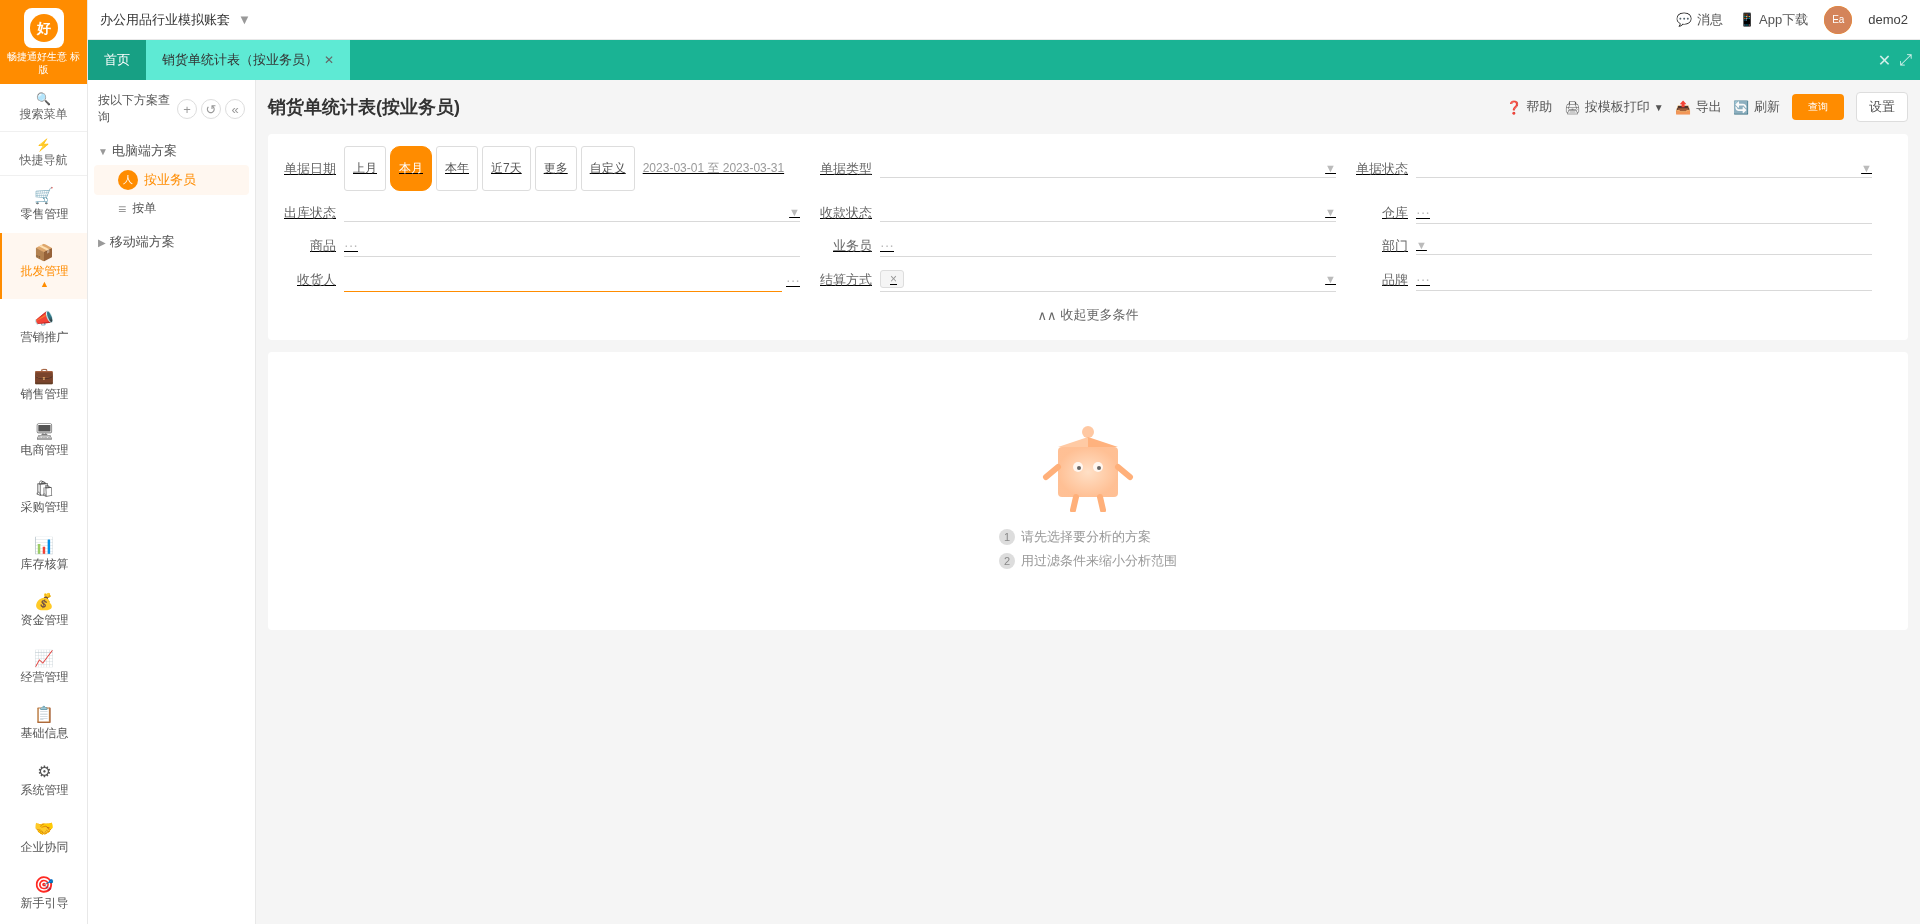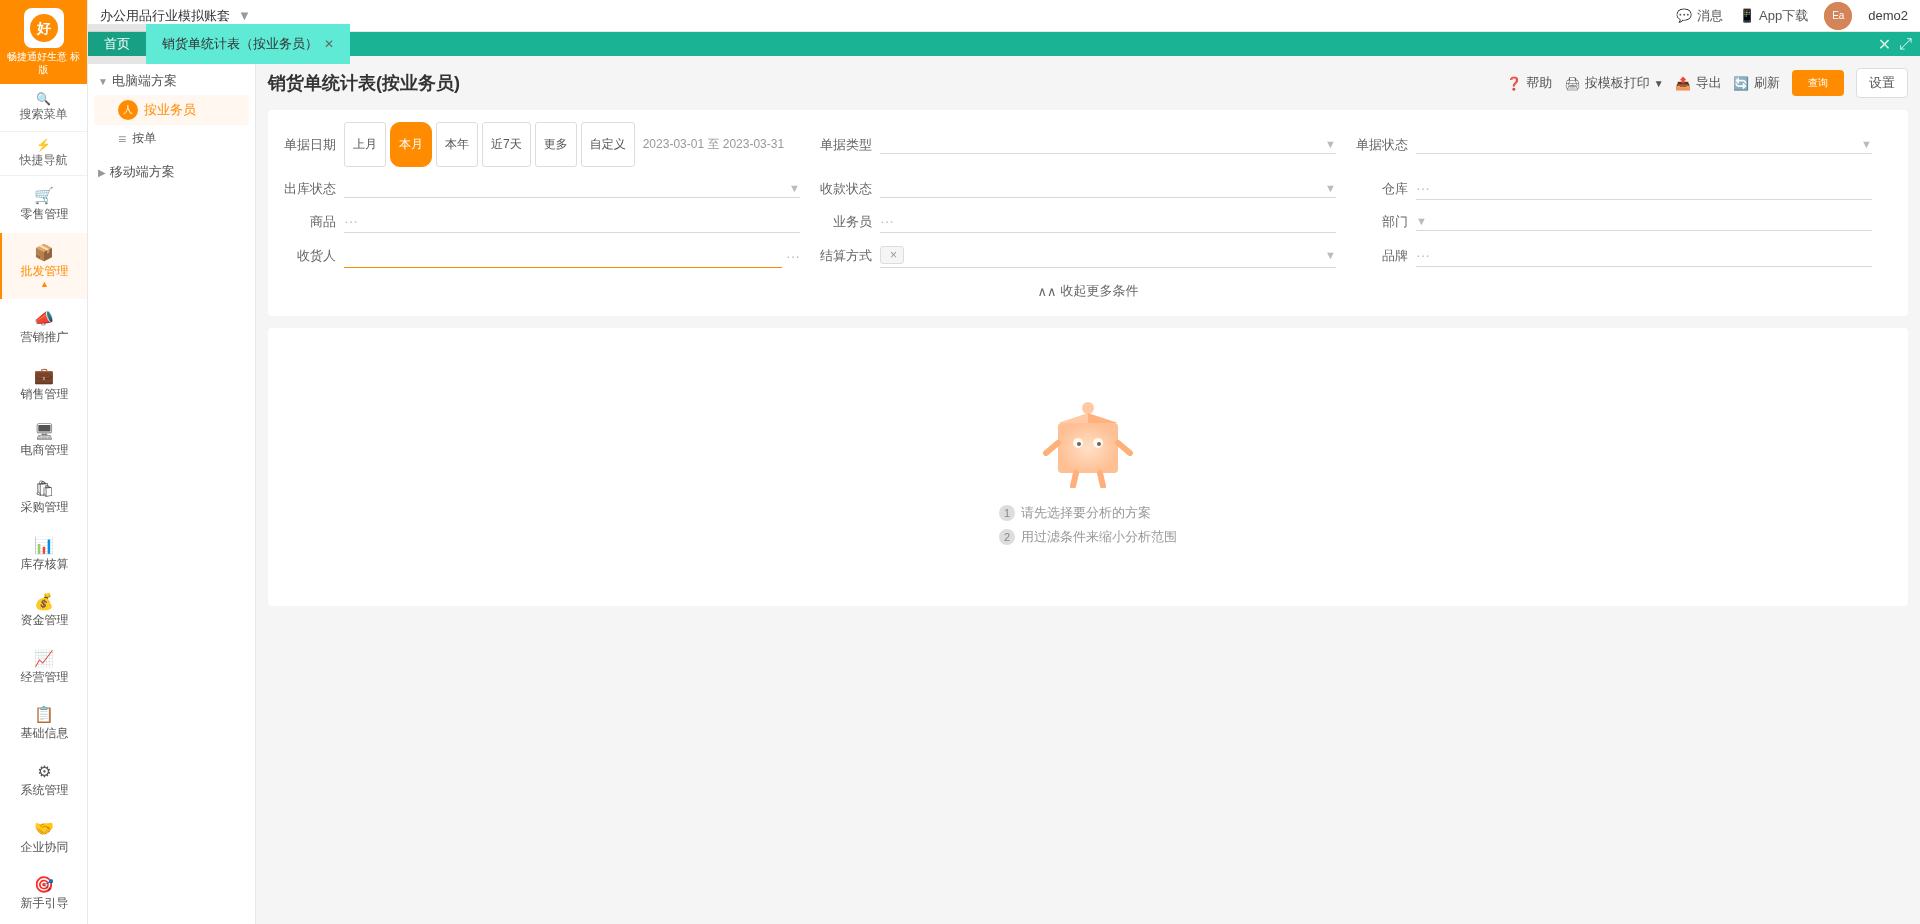--- a/index.html
+++ b/index.html
@@ -17,30 +17,30 @@
     .sidebar-nav::-webkit-scrollbar { width: 0; }
     .nav-item { width: 100%; padding: 10px 4px; display: flex; flex-direction: column; align-items: center; cursor: pointer; color: #555; font-size: 12px; border-left: 2px solid transparent; }
     .nav-item.active { color: #ff8c00; border-left-color: #ff8c00; background: #fff7f0; }
     .nav-item .nav-icon { font-size: 16px; margin-bottom: 2px; }
     .nav-item .nav-label { text-align: center; line-height: 1.3; }
 
     
     .main-area { flex: 1; display: flex; flex-direction: column; overflow: hidden; }
 
     
-    .topbar { height: 32px; background: #fff; display: flex; align-items: center; padding: 0 12px; border-bottom: 1px solid #e8e8e8; justify-content: space-between; }
+    .topbar { height: 40px; background: #fff; display: flex; align-items: center; padding: 0 12px; border-bottom: 1px solid #e8e8e8; justify-content: space-between; }
     .topbar-left { display: flex; align-items: center; gap: 8px; color: #666; font-size: 13px; }
     .topbar-title { color: #333; }
     .topbar-dropdown { cursor: pointer; color: #999; }
     .topbar-right { display: flex; align-items: center; gap: 16px; }
     .topbar-action { display: flex; align-items: center; gap: 4px; cursor: pointer; color: #555; font-size: 13px; }
     .user-avatar { width: 28px; height: 28px; border-radius: 50%; background: #ff8c00; display: flex; align-items: center; justify-content: flex-end; color: #fff; font-size: 11px; overflow: hidden; cursor: pointer; }
 
     
-    .tabbar { height: 24px; background: #1ab394; display: flex; align-items: center; padding: 0; }
+    .tabbar { height: 40px; background: #1ab394; display: flex; align-items: center; padding: 0; }
     .tab-item { height: 40px; display: flex; align-items: center; padding: 0 16px; color: #fff; font-size: 13px; cursor: pointer; position: relative; gap: 6px; }
     .tab-item.home { background: rgba(0,0,0,0.1); }
     .tab-item.active { background: #5eead4; color: #333; border-radius: 0; }
     .tab-close { font-size: 12px; color: #666; cursor: pointer; }
     .tabbar-actions { margin-left: auto; display: flex; align-items: center; padding-right: 8px; gap: 8px; }
     .tabbar-action-btn { color: #fff; cursor: pointer; font-size: 16px; opacity: 0.8; }
 
     
     .content { flex: 1; display: flex; overflow: hidden; background: #f5f5f5; }
 
@@ -71,21 +71,21 @@
     .page-title { font-size: 18px; font-weight: 600; color: #333; }
     .page-header-actions { display: flex; align-items: center; gap: 12px; }
     .header-action-btn { display: flex; align-items: center; gap: 4px; cursor: pointer; color: #555; font-size: 13px; }
     .header-action-btn.primary { background: #ff8c00; color: #fff; border: none; padding: 6px 16px; border-radius: 4px; cursor: pointer; font-size: 10px; }
     .header-action-btn.secondary { background: #fff; color: #555; border: 1px solid #ddd; padding: 5px 12px; border-radius: 4px; cursor: pointer; font-size: 13px; }
 
     
     .filter-form { background: #fff; border-radius: 4px; padding: 12px 16px; margin-bottom: 12px; }
     .filter-row { display: flex; align-items: center; gap: 0; margin-bottom: 10px; }
     .filter-row:last-child { margin-bottom: 0; }
-    .filter-item { display: flex; align-items: center; flex: 1; min-width: 0; padding-right: 20px; }
+    .filter-item { display: flex; align-items: center; flex: 1; min-width: 0; padding-right: 20px; text-decoration: underline; }
     .filter-label { color: #666; font-size: 13px; white-space: nowrap; margin-right: 8px; min-width: 52px; text-align: right; flex-shrink: 0; }
     .date-control { display: flex; align-items: center; gap: 4px; flex: 1; }
     .date-btn { padding: 13px 8px; border-radius: 3px; border: 1px solid #ddd; background: #fff; cursor: pointer; font-size: 12px; color: #555; }
     .date-btn.active { background: #ff8c00; color: #fff; border-color: #ff8c00; border-radius: 10px; }
     .date-range { font-size: 12px; color: #999; margin-left: 4px; }
     .select-control-wrapper { flex: 1; display: flex; align-items: center; justify-content: space-between; border-bottom: 1px solid #d9d9d9; padding: 3px 0; cursor: pointer; }
     .select-placeholder { color: #bbb; font-size: 13px; }
     .select-arrow { color: #bbb; font-size: 11px; }
     .select-dots { color: #bbb; font-size: 14px; cursor: pointer; }
     .input-control { flex: 1; border: none; border-bottom: 1px solid #d9d9d9; padding: 4px 0; font-size: 13px; color: #333; background: transparent; outline: none; }
@@ -222,20 +222,28 @@
     </div>
     <div class="tabbar-actions">
       <span class="tabbar-action-btn">✕</span>
       <span class="tabbar-action-btn">⤢</span>
     </div>
   </div>
 
   <div class="content">
 
     <div class="left-panel">
+      <div class="left-panel-header">
+        <span style="font-size:12px;color:#555;">按以下方案查询</span>
+        <div class="left-panel-actions">
+          <div class="panel-action-btn">+</div>
+          <div class="panel-action-btn">↺</div>
+          <div class="panel-action-btn">«</div>
+        </div>
+      </div>
 
       <div class="panel-scheme-group">
         <div class="scheme-group-header">
           <span class="arrow">▼</span>
           <span>电脑端方案</span>
         </div>
         <div class="scheme-item active">
           <div class="scheme-icon">人</div>
           <span>按业务员</span>
         </div>

